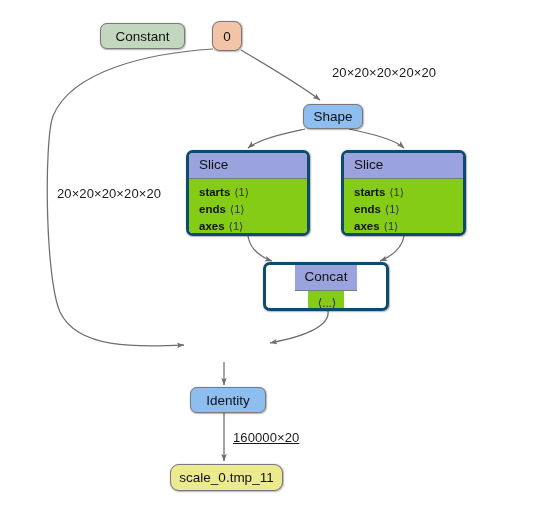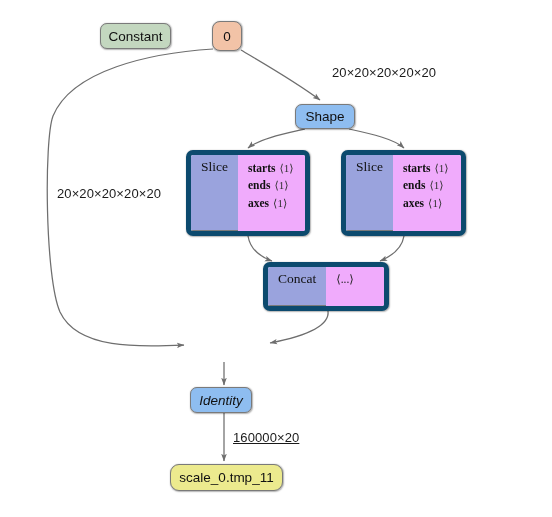--- a/index.html
+++ b/index.html
@@ -52,39 +52,38 @@
     background: #e2d5ac;
   }
   .node-output {
     background: #ecea8e;
     border-radius: 9px;
   }
   
   .node-table {
     position: absolute;
     box-sizing: border-box;
-    border: 5px solid #0c4a6e;
+    border: 3px solid #0c4a6e;
     border-radius: 7px;
     background: #ffffff;
     box-shadow: 0.6px 0.9px 1.4px rgba(0,0,0,0.30);
     overflow: hidden;
     display: flex;
-    flex-direction: row;
-    font-family: Liberation Serif, serif;
+    flex-direction: column;
   }
   .node-table .nt-header {
     background: #9aa3dd;
     color: #111111;
     font-size: 13.5px;
     padding: 4px 10px 5px 10px;
     border-bottom: 1px solid #7a7a7a;
     line-height: 1.15;
   }
   .node-table .nt-body {
-    background: #f0abfc;
+    background: #84cc16;
     padding: 5px 8px 6px 10px;
     flex: 1;
   }
   .nt-row {
     font-size: 11.5px;
     color: #111111;
     line-height: 1.52;
     white-space: nowrap;
   }
   .nt-key {
@@ -133,29 +132,29 @@
 
     <path d="M404,236 C402,248 392,256 380,261" fill="none" stroke="#6e6e6e" stroke-width="1.25" marker-end="url(#arrow)"></path>
 
     <path d="M328,311 C330,326 306,336 270,343" fill="none" stroke="#6e6e6e" stroke-width="1.25" marker-end="url(#arrow)"></path>
 
     <path d="M224,362 L224,385" fill="none" stroke="#6e6e6e" stroke-width="1.25" marker-end="url(#arrow)"></path>
 
     <path d="M224,412 L224,461" fill="none" stroke="#6e6e6e" stroke-width="1.25" marker-end="url(#arrow)"></path>
   </svg>
 
-  <div class="node node-constant" style="left:100px; top:23px; width:71px; height:26px;">
+  <div class="node node-constant" style="left:100px; top:23px; width:85px; height:26px;">
     <span>Constant</span>
   </div>
 
   <div class="node node-zero" style="left:212px; top:21px; width:30px; height:30px;">
     <span>0</span>
   </div>
 
-  <div class="node node-op" style="left:295px; top:104px; width:60px; height:25px;">
+  <div class="node node-op" style="left:303px; top:104px; width:60px; height:25px;">
     <span>Shape</span>
   </div>
 
   <div class="node-table" style="left:186px; top:150px; width:124px; height:86px;">
     <div class="nt-header">Slice</div>
     <div class="nt-body">
       <div class="nt-row">
         <span class="nt-key">starts</span><span class="nt-val">⟨1⟩</span>
       </div>
       <div class="nt-row">
@@ -175,29 +174,29 @@
       </div>
       <div class="nt-row">
         <span class="nt-key">ends</span><span class="nt-val">⟨1⟩</span>
       </div>
       <div class="nt-row">
         <span class="nt-key">axes</span><span class="nt-val">⟨1⟩</span>
       </div>
     </div>
   </div>
 
-  <div class="node-table" style="left:263px; top:262px; width:126px; height:49px;">
+  <div class="node-table" style="left:263px; top:262px; width:126px; height:49px;align-items:center;">
     <div class="nt-header">Concat</div>
     <div class="nt-body">
       <div class="nt-row-plain">⟨...⟩</div>
     </div>
   </div>
 
 
-  <div class="node node-op" style="left:190px; top:387px; width:62px; height:26px;font-style:italic;">
+  <div class="node node-op" style="left:190px; top:387px; width:76px; height:26px;">
     <span>Identity</span>
   </div>
 
   <div class="node node-output" style="left:170px; top:464px; width:113px; height:27px;">
     <span>scale_0.tmp_11</span>
   </div>
 
   <div class="edge-label" style="left:332px; top:65px;">20×20×20×20×20</div>
 
   <div class="edge-label" style="left:57px; top:186px;">20×20×20×20×20</div>

